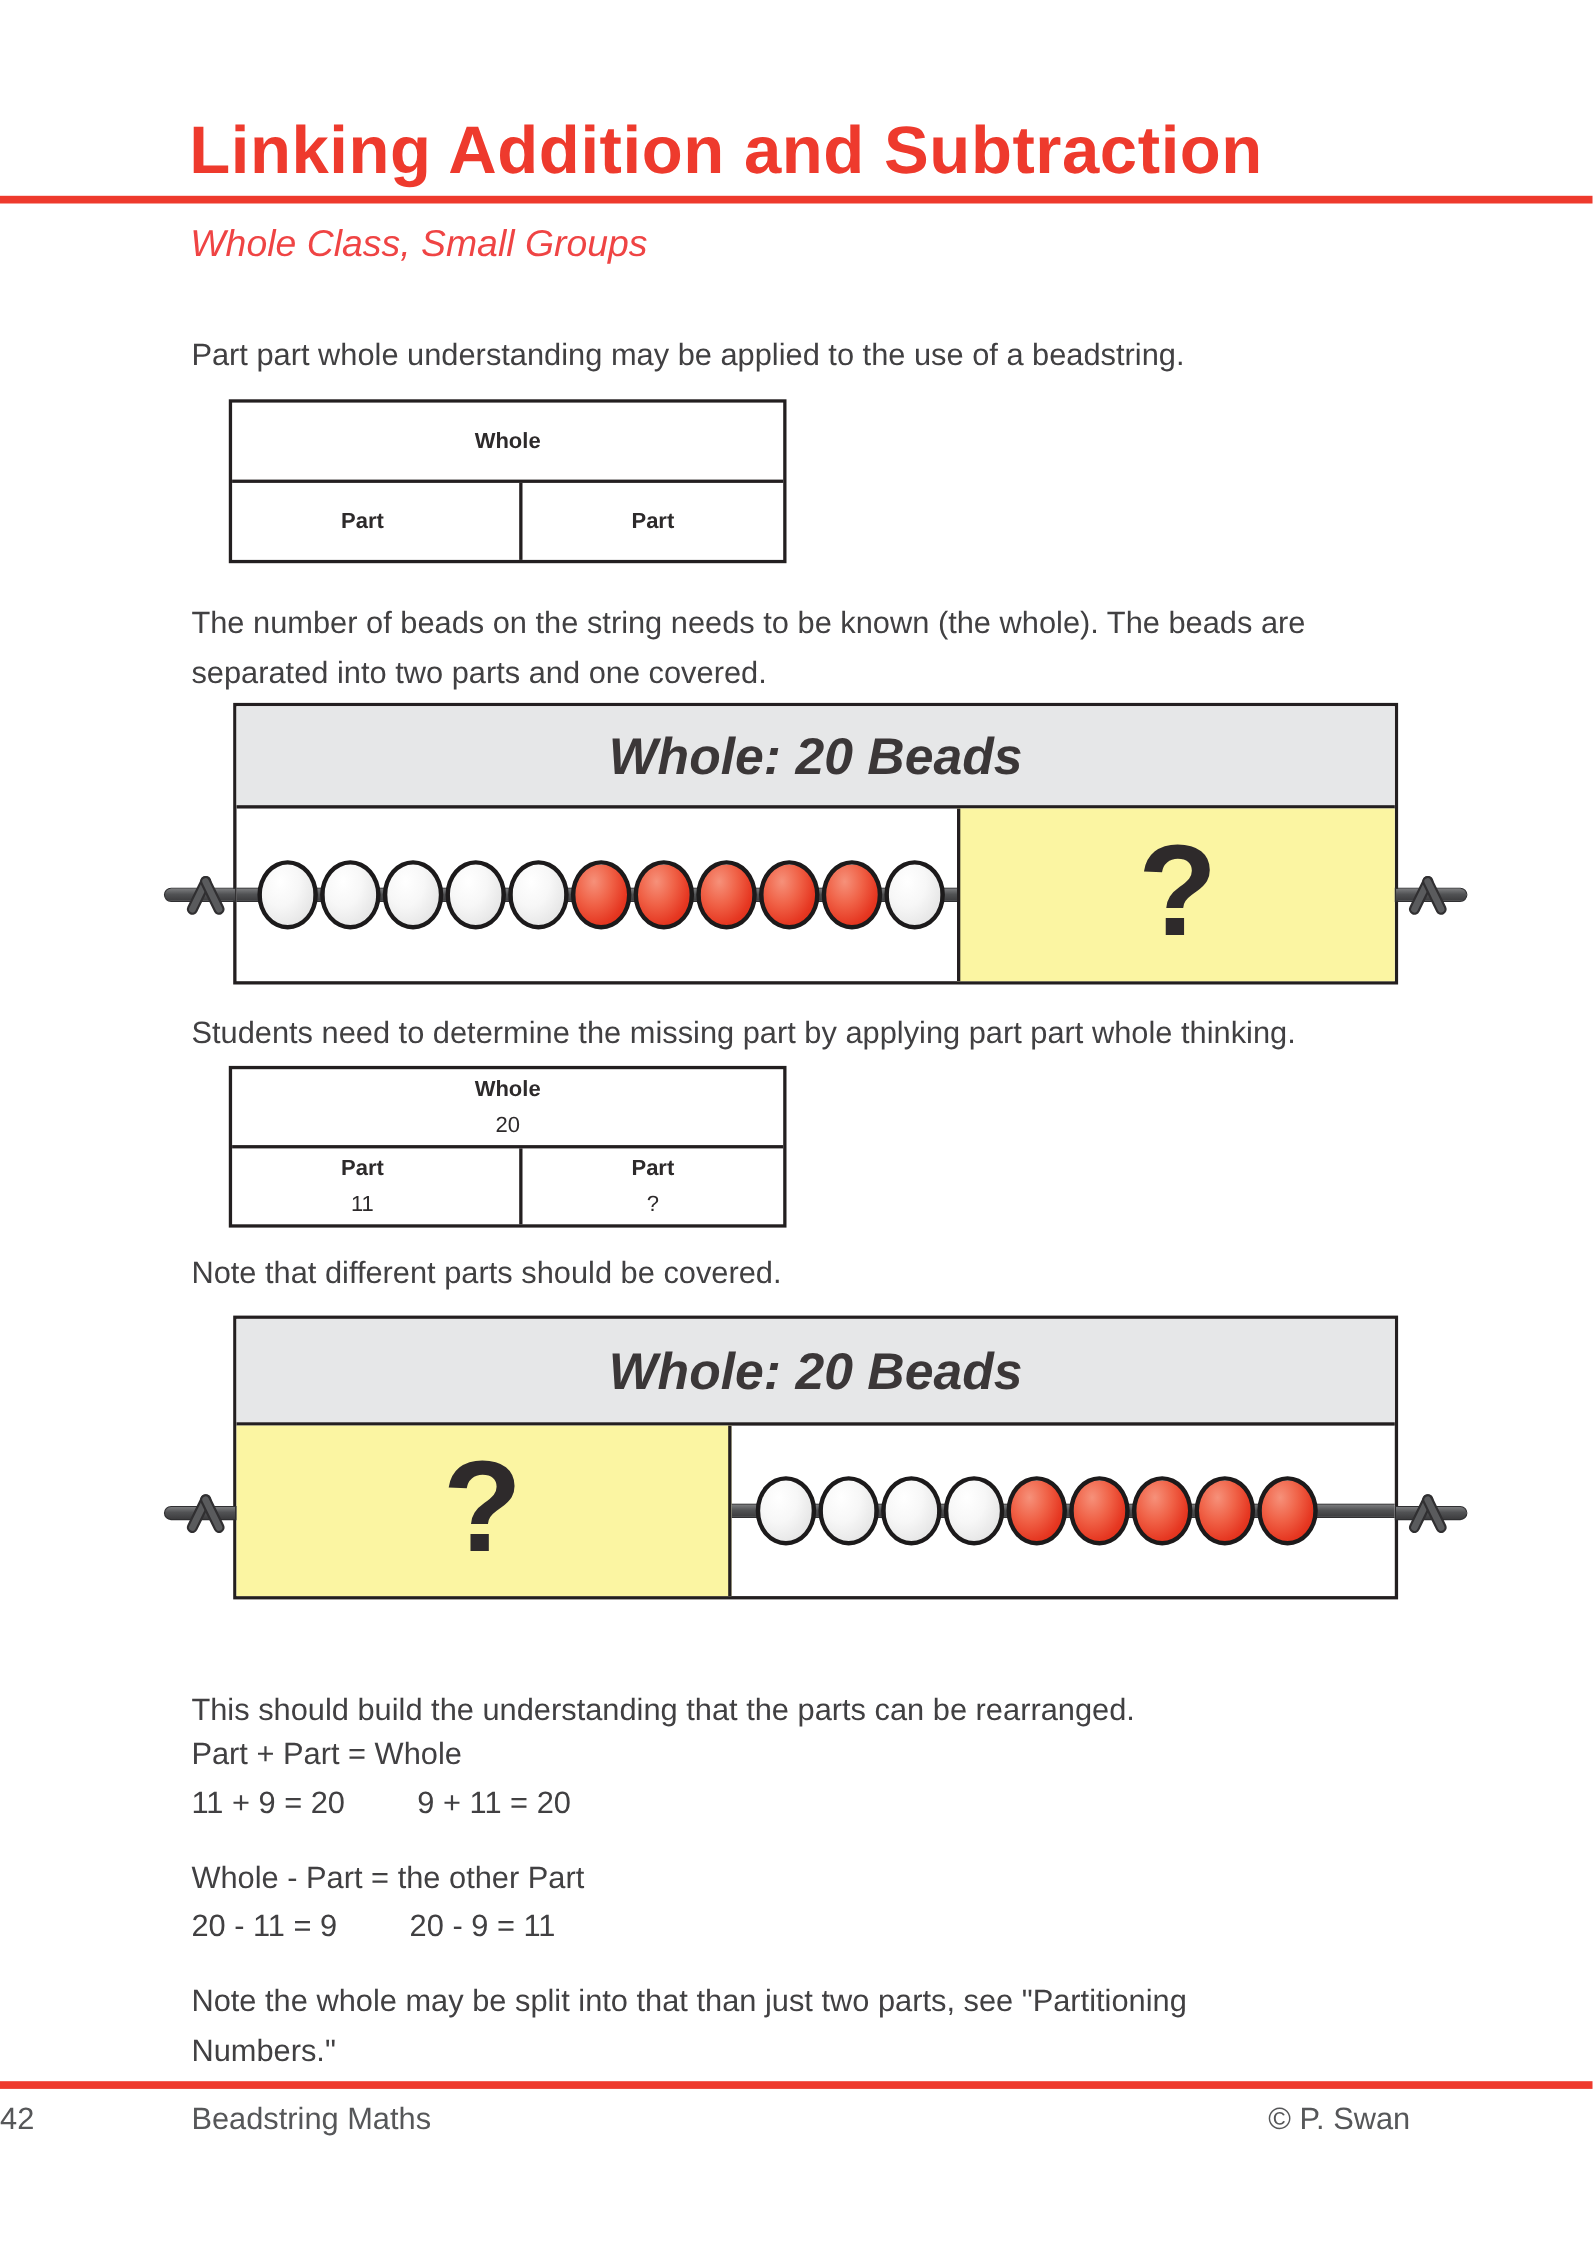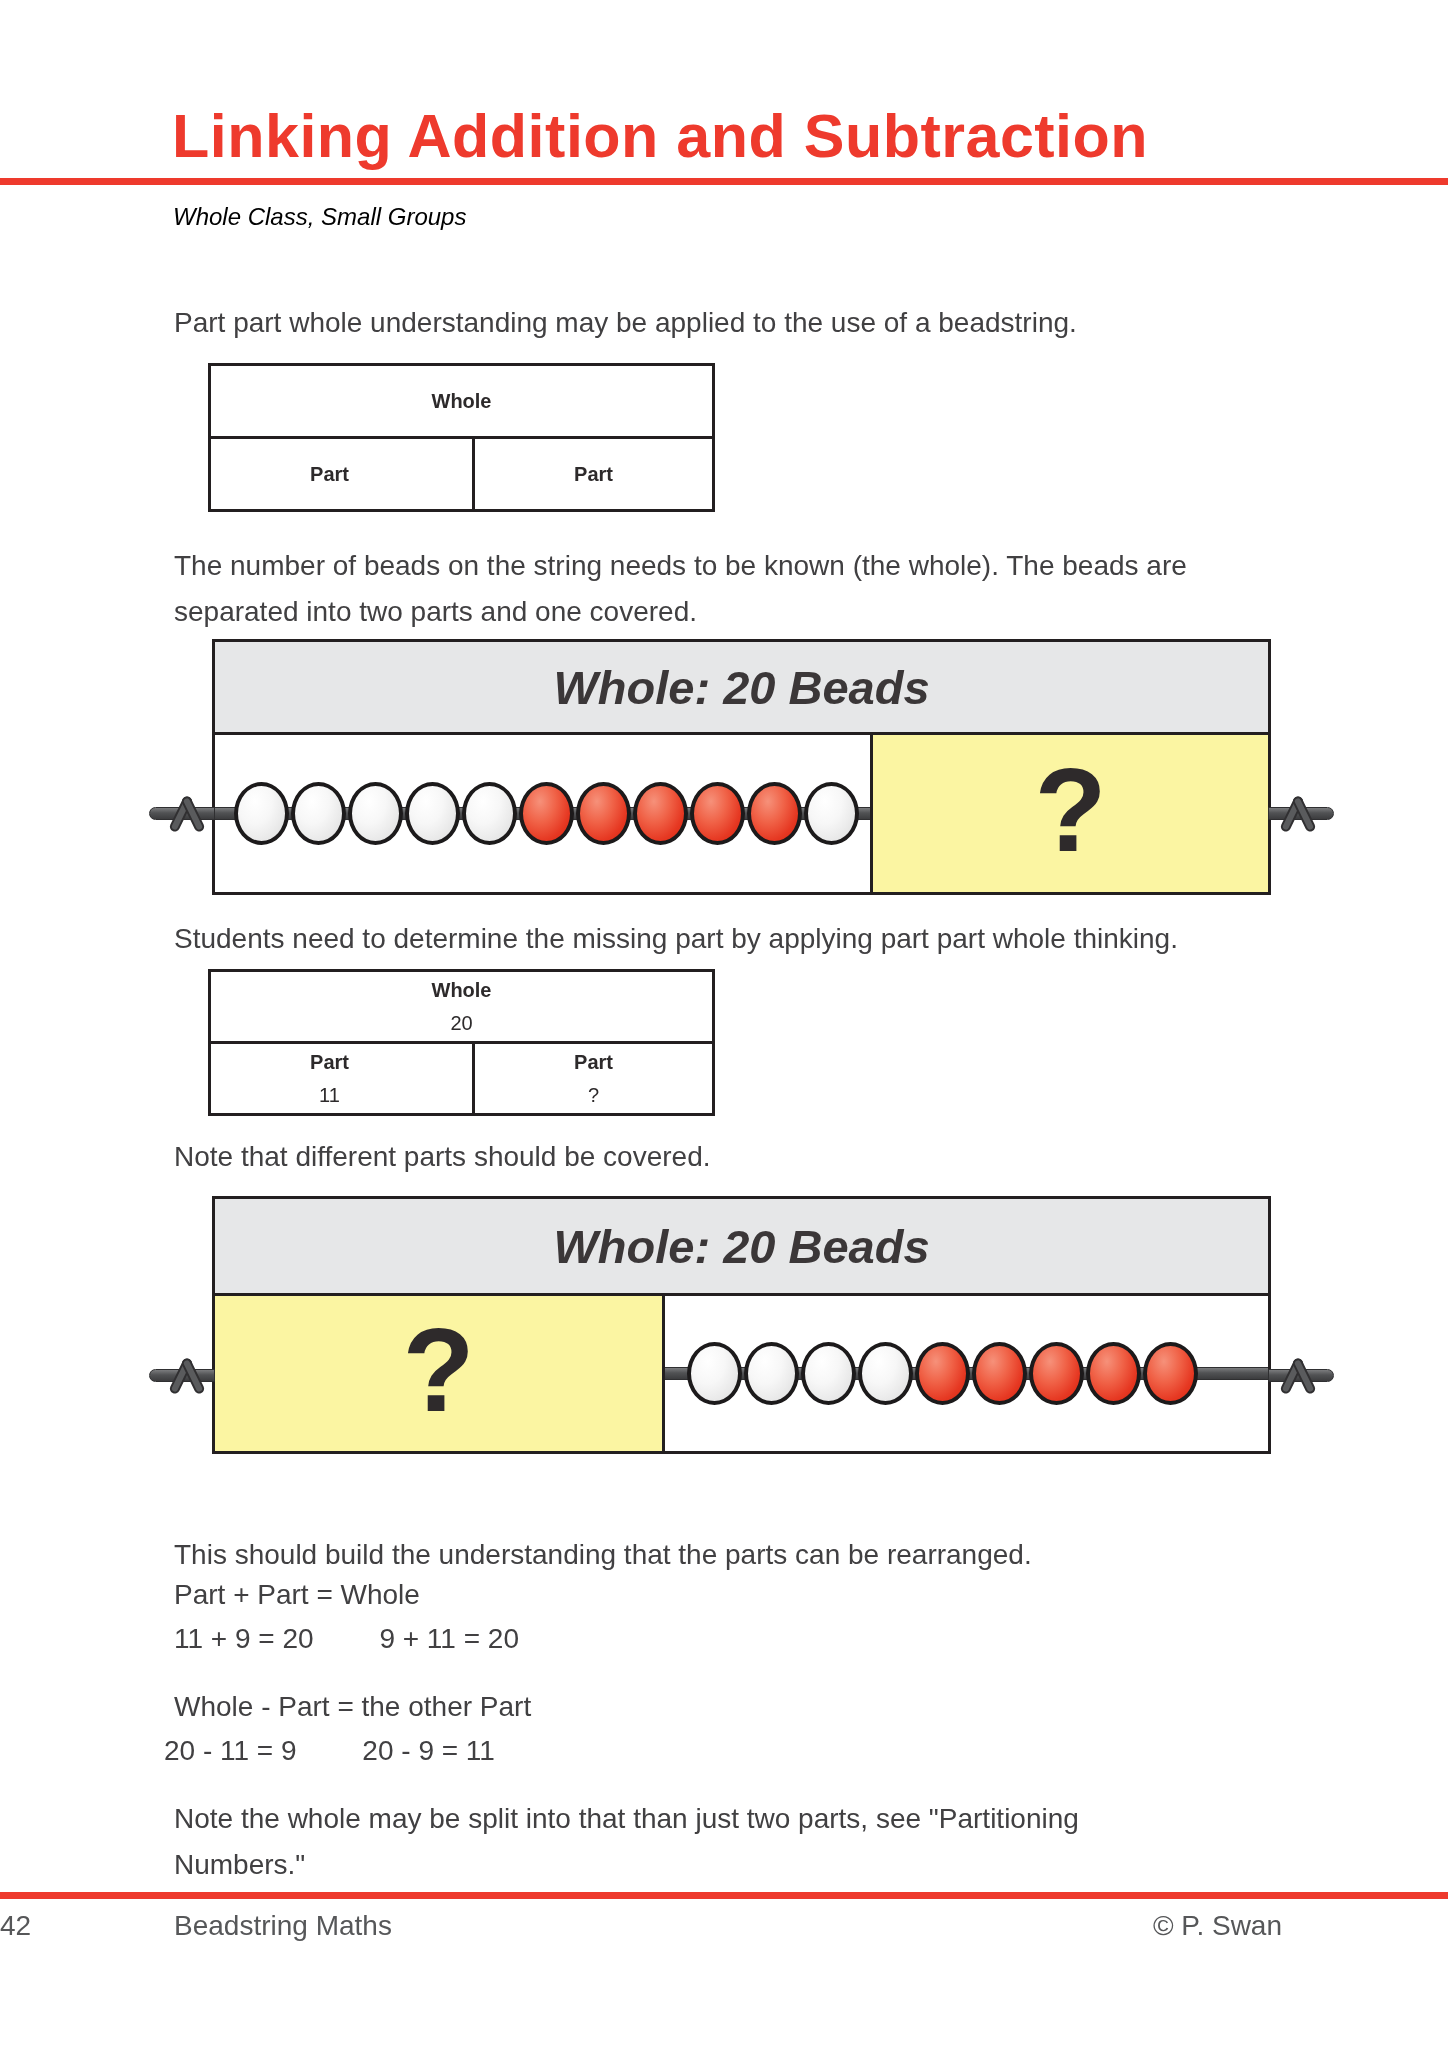--- a/index.html
+++ b/index.html
@@ -19,22 +19,22 @@
     left:172px;top:106px;
     font-size:61px;font-weight:bold;
     color:#ee3a2d;
     letter-spacing:0.5px;
     white-space:nowrap;
     line-height:1;
   }
   .title-rule{left:0;top:178px;width:1448px;height:7px;background:#ee3a2d;}
   .page-subtitle{
     left:173px;top:203px;
-    font-size:24px;font-style:italic;
-    color:#000000;white-space:nowrap;
+    font-size:34px;font-style:italic;
+    color:#ef4444;white-space:nowrap;
   }
 
   
   .para{font-size:28px;color:#414042;white-space:nowrap;line-height:1.2;}
 
   
   .pw-table{
     border:3px solid #231f20;background:#ffffff;
     display:flex;flex-direction:column;
   }
@@ -241,21 +241,21 @@
 
   <div class="abs para" style="left:174px;top:1538px;">This should build the understanding that the parts can be rearranged.</div>
 
   <div class="abs para" style="left:174px;top:1578px;">Part + Part = Whole</div>
   <div class="abs para eq-row" style="left:174px;top:1622px;">
     <span>11 + 9 = 20</span>
     <span class="eq-gap">9 + 11 = 20</span>
   </div>
 
   <div class="abs para" style="left:174px;top:1690px;">Whole - Part = the other Part</div>
-  <div class="abs para eq-row" style="left:164px;top:1734px;">
+  <div class="abs para eq-row" style="left:174px;top:1734px;">
     <span>20 - 11 = 9</span>
     <span class="eq-gap">20 - 9 = 11</span>
   </div>
 
   <div class="abs para" style="left:174px;top:1802px;">Note the whole may be split into that than just two parts, see "Partitioning</div>
   <div class="abs para" style="left:174px;top:1848px;">Numbers."</div>
 
   <div class="abs footer-rule"></div>
   <div class="abs footer-text" style="left:174px;top:1910px;">Beadstring Maths</div>
   <div class="abs footer-text" style="left:0;top:1910px;width:1448px;text-align:left;">42</div>

